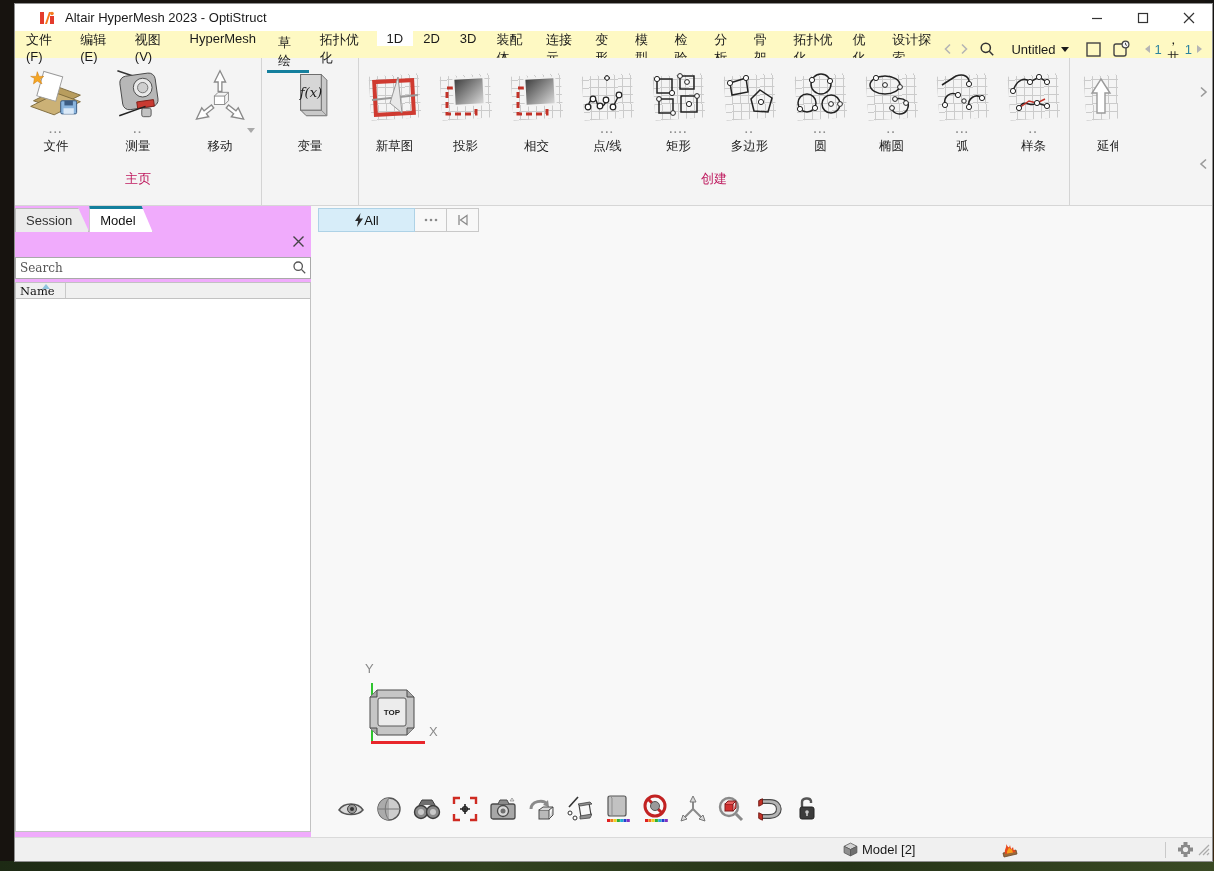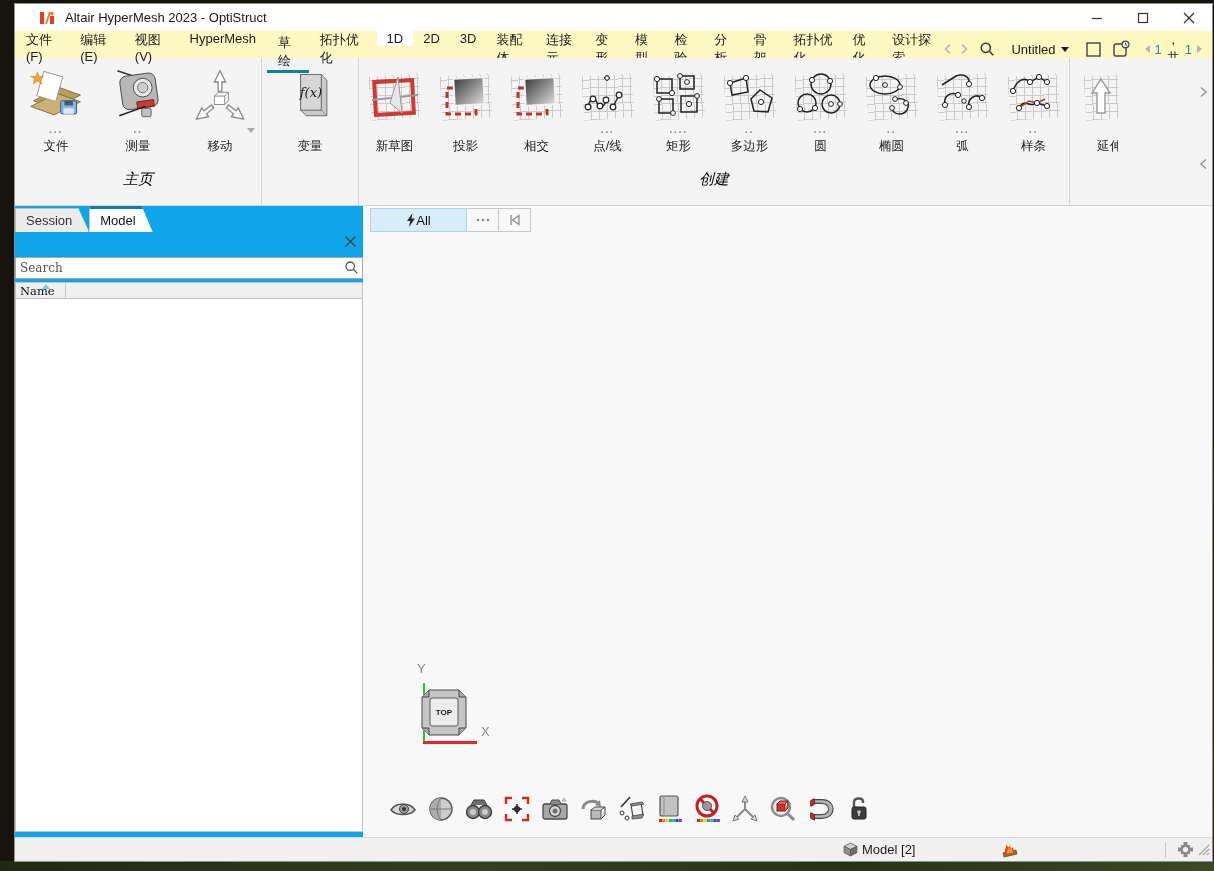--- a/index.html
+++ b/index.html
@@ -49,39 +49,39 @@
   .rib-group { display:flex; flex-direction:column; border-right:1px solid #d4d4d4; }
   .rib-group:last-child { border-right:none; }
   .rib-items { display:flex; padding-top:6px; height:112px; }
   .rib-item { width:71px; display:flex; flex-direction:column; align-items:center; position:relative;
     cursor:default; }
   .rib-item.wide { width:82px; }
   .rib-icon { height:66px; display:flex; align-items:center; justify-content:center; }
   .rib-dots { height:8px; line-height:5px; font-size:11px; letter-spacing:1px; color:#8f8f8f;
     font-weight:bold; }
   .rib-label { height:18px; font-size:12.5px; color:#222; white-space:nowrap; }
-  .rib-group-label { height:22px; text-align:center; font-size:15px; color:#000000;font-style:italic; }
+  .rib-group-label { height:22px; text-align:center; font-size:13px; color:#be185d; }
   .drop-arrow { position:absolute; right:6px; top:64px; width:0; height:0;
     border-left:4px solid transparent; border-right:4px solid transparent; border-top:5px solid #a9a9a9; }
   .rib-overflow { flex:1; position:relative; overflow:hidden; }
   .rib-clip { position:absolute; left:4px; top:6px; width:44px; overflow:hidden; }
   .rib-scroll { position:absolute; right:2px; width:14px; height:16px; display:flex;
     align-items:center; justify-content:center; }
 
   
   .sk { width:54px; height:48px; position:relative; }
   .sk .grid { position:absolute; inset:2px; transform:rotate(-4deg);
     background-image:repeating-linear-gradient(92deg,#cbcbcb 0 1px,transparent 1px 8px),
                      repeating-linear-gradient(2deg,#cbcbcb 0 1px,transparent 1px 8px); }
   .sk svg { position:absolute; inset:0; }
 
   
   .main { flex:1; display:flex; min-height:0; }
 
-  .left-panel { width:348px; flex:0 0 auto; display:flex; flex-direction:column; background:#0ea5e9; }
+  .left-panel { width:296px; flex:0 0 auto; display:flex; flex-direction:column; background:#f0abfc; }
   .tab-row { height:26px; display:flex; align-items:flex-end; flex:0 0 auto; }
   .ptab { height:24px; display:flex; align-items:center; font-size:13px; color:#333; padding:0 16px 0 10px;
     background:#ececec; border:1px solid #bdbdbd; border-bottom:none;
     clip-path:polygon(0 0, calc(100% - 11px) 0, 100% 100%, 0 100%); position:relative; }
   .ptab.active { background:#ffffff; border-top:3px solid #147f9d; height:26px; z-index:1; color:#111; }
   .panel-body { flex:1; display:flex; flex-direction:column; margin-bottom:5px; min-height:0; }
   .panel-close-row { height:22px; display:flex; justify-content:flex-end; align-items:center;
     padding-right:6px; flex:0 0 auto; }
   .search-wrap { height:22px; margin:3px 0 3px 0; position:relative; flex:0 0 auto; }
   .search-input { width:100%; height:22px; border:1px solid #a9a9a9; background:#fff; padding:0 22px 0 4px;

